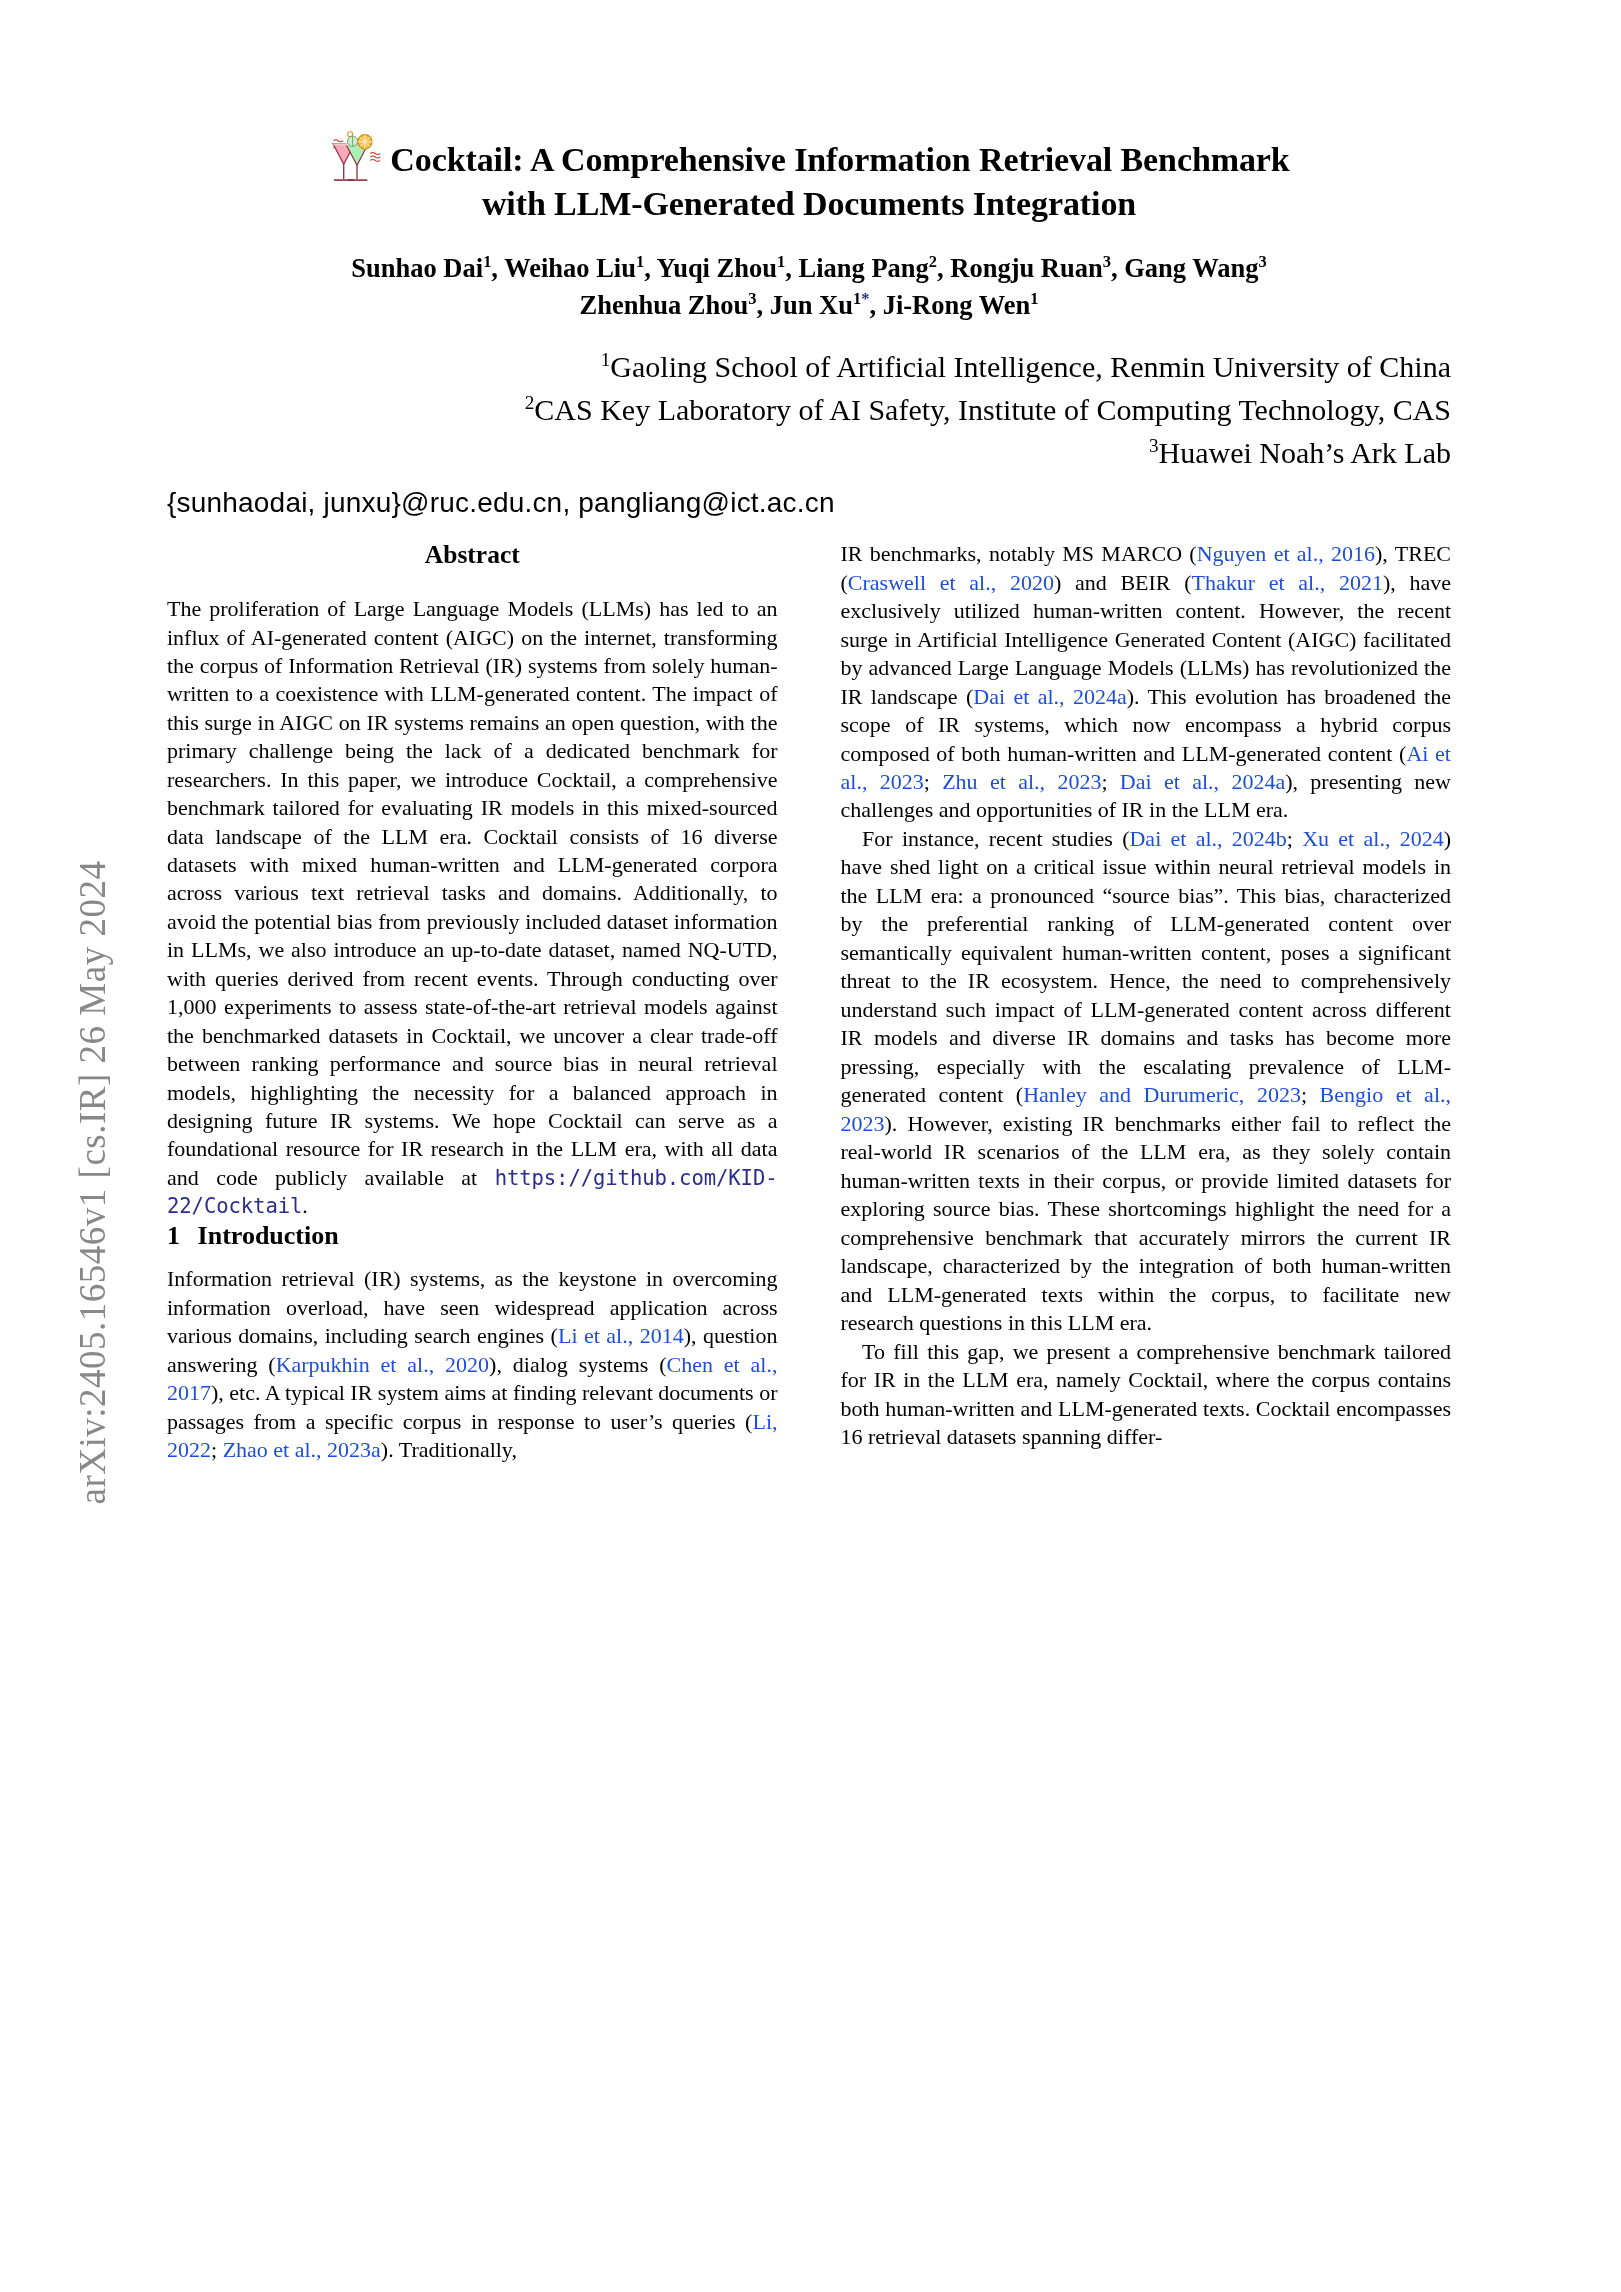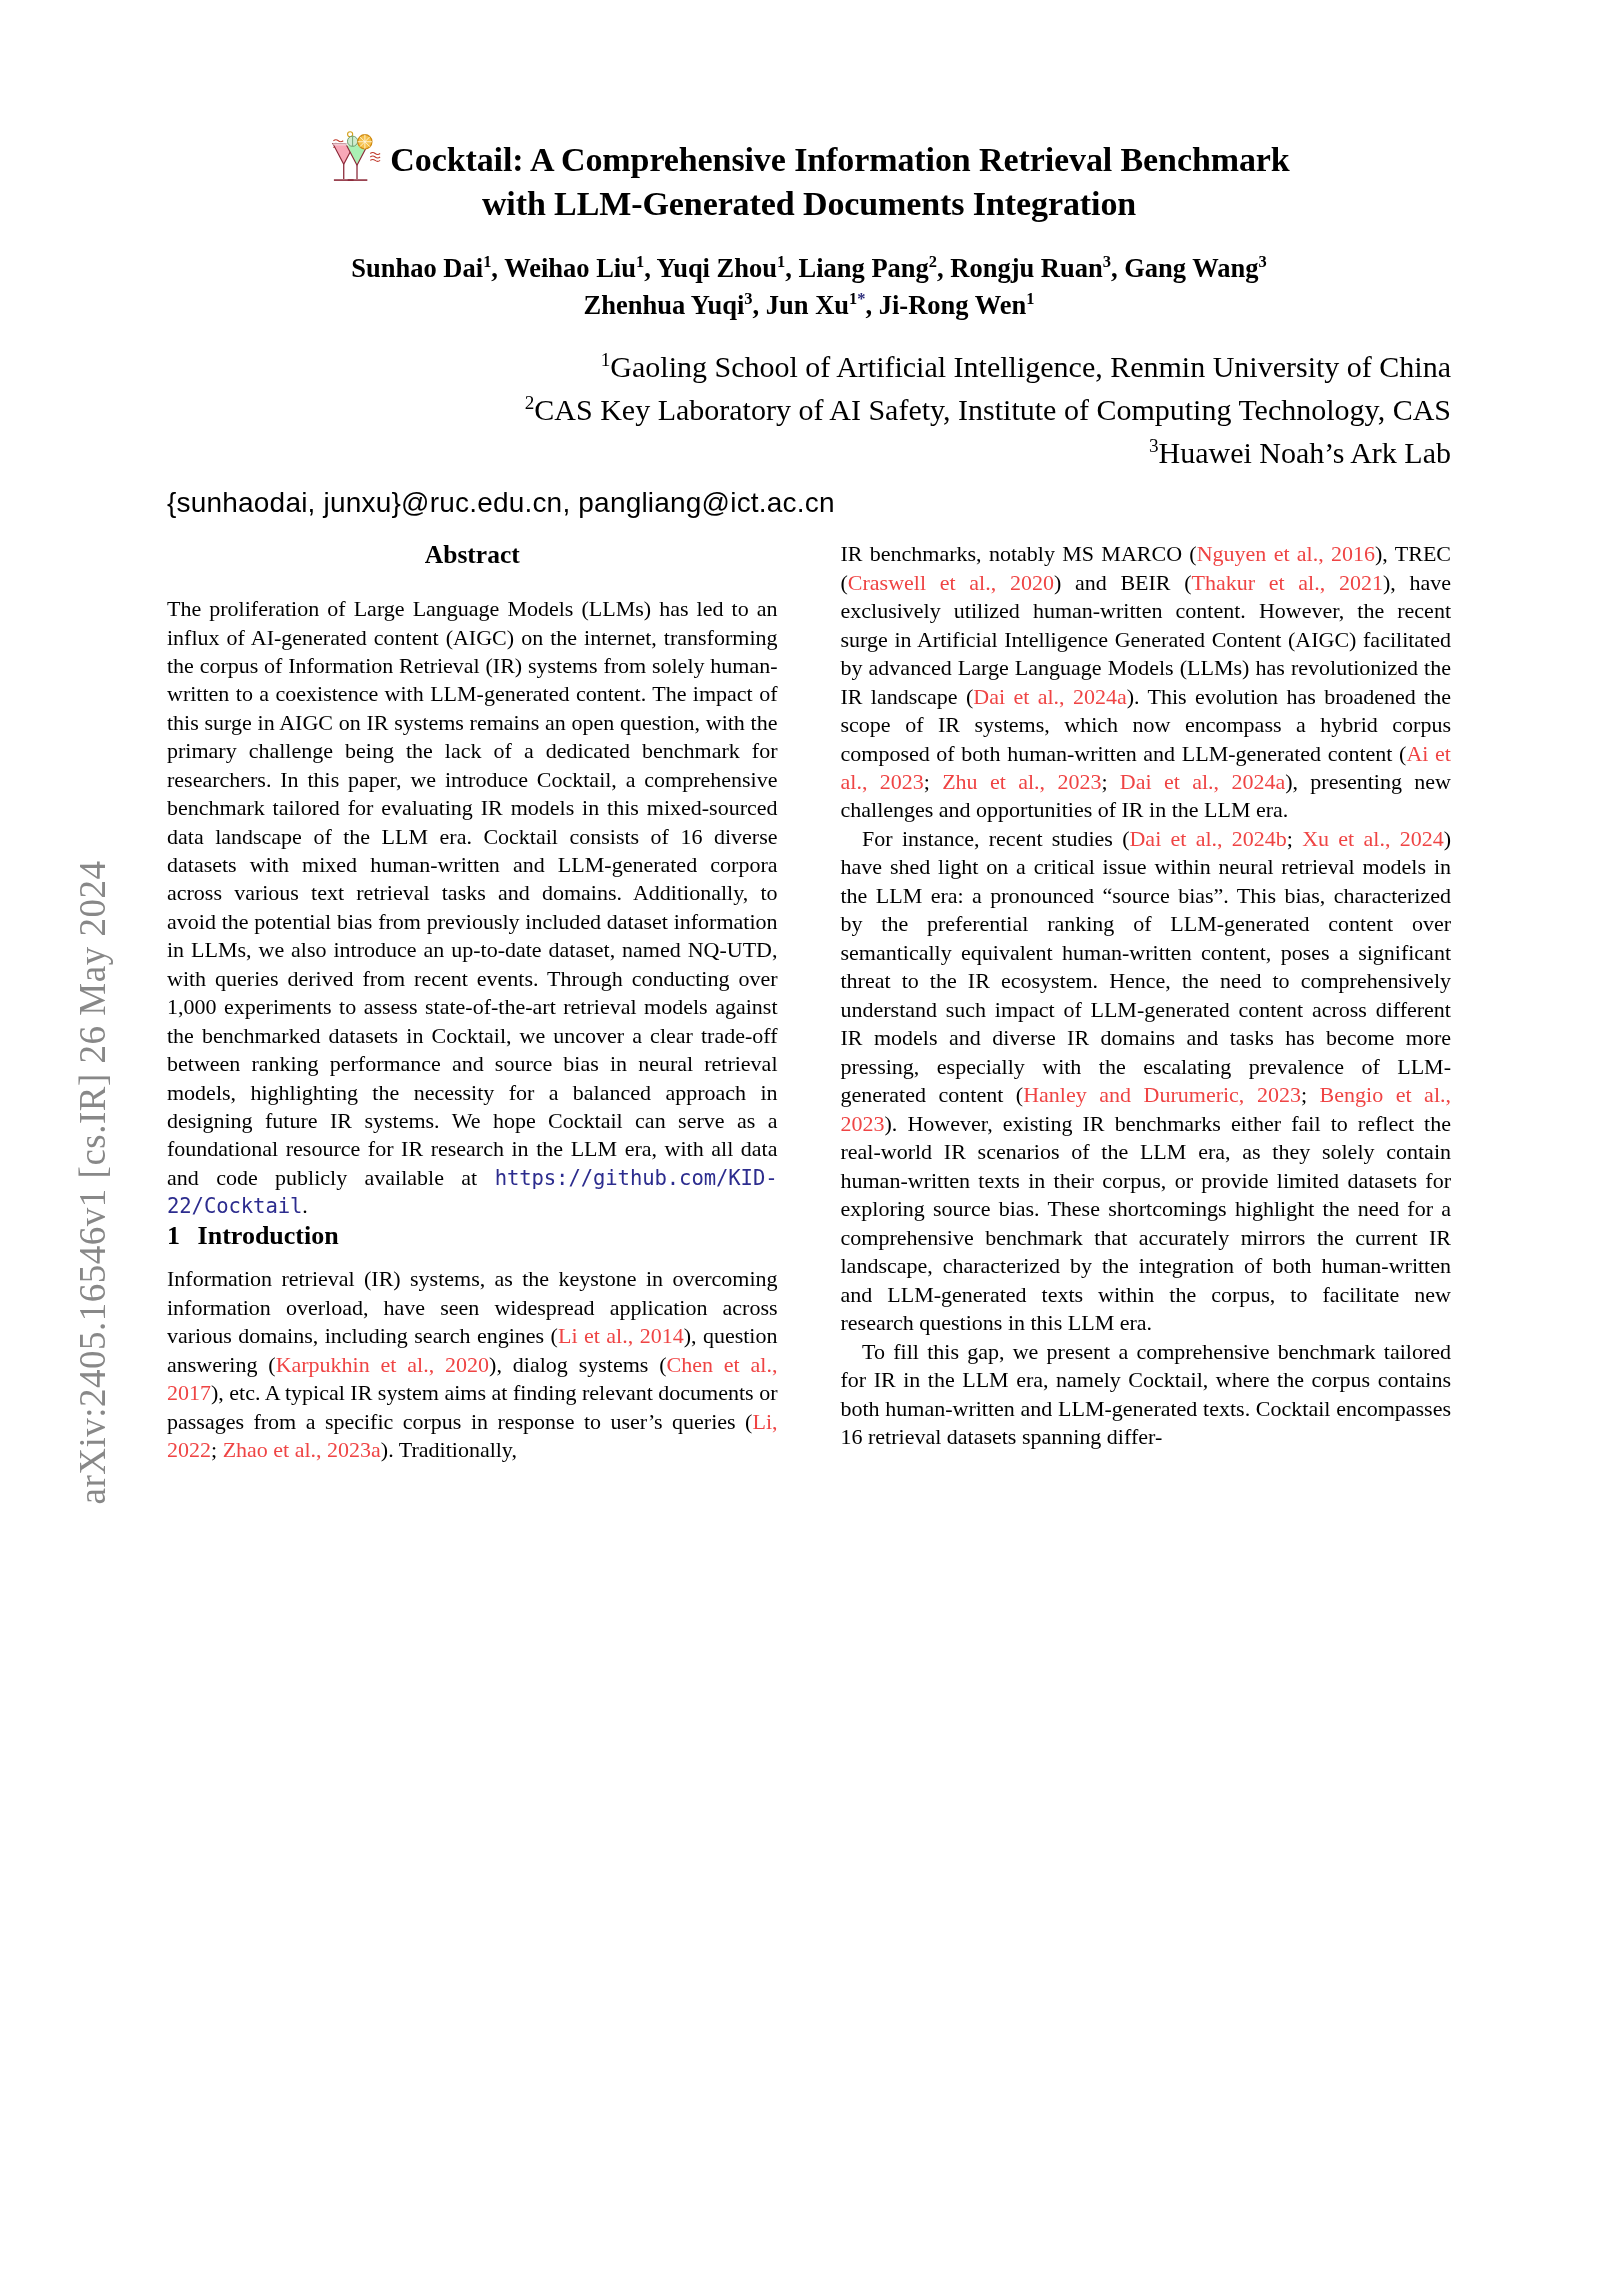--- a/index.html
+++ b/index.html
@@ -128,21 +128,21 @@
   }
   p.indent { text-indent: 21.6px; }
 
   .sec-head {
     font-size: 26px;
     font-weight: bold;
     margin-bottom: 14.7px;
   }
   .sec-head .num { margin-right: 17.6px; }
 
-  .cite { color: #ef4444; }
+  .cite { color: #1d4ed8; }
   .url {
     color: #2c2c8e;
     font-family: "DejaVu Sans Mono", "Liberation Mono", monospace;
     font-size: 20.6px;
     letter-spacing: -0.1px;
   }
 </style>
 </head>
 <body>
 
@@ -183,21 +183,21 @@
           <path d="M37.5 9.8 L37.5 24.2 M30.3 17 L44.7 17 M32.4 11.9 L42.6 22.1 M42.6 11.9 L32.4 22.1" stroke="#fff6dd" stroke-width="0.9"></path>
         </svg>
       </span>
       <span>Cocktail: A Comprehensive Information Retrieval Benchmark</span>
     </div>
     <div class="title-line">with LLM-Generated Documents Integration</div>
   </div>
 
   <div class="authors">
     <div id="author-line-1"><span>Sunhao Dai</span><sup>1</sup>, <span>Weihao Liu</span><sup>1</sup>, <span>Yuqi Zhou</span><sup>1</sup>, <span>Liang Pang</span><sup>2</sup>, <span>Rongju Ruan</span><sup>3</sup>, <span>Gang Wang</span><sup>3</sup></div>
-    <div id="author-line-2"><span>Zhenhua Yuqi</span><sup>3</sup>, <span>Jun Xu</span><sup>1</sup><sup class="corresp-star">*</sup>, <span>Ji-Rong Wen</span><sup>1</sup></div>
+    <div id="author-line-2"><span>Zhenhua Zhou</span><sup>3</sup>, <span>Jun Xu</span><sup>1</sup><sup class="corresp-star">*</sup>, <span>Ji-Rong Wen</span><sup>1</sup></div>
   </div>
 
   <div class="affils" id="affil-list">
       <div><sup>1</sup><span>Gaoling School of Artificial Intelligence, Renmin University of China</span></div>
       <div><sup>2</sup><span>CAS Key Laboratory of AI Safety, Institute of Computing Technology, CAS</span></div>
       <div><sup>3</sup><span>Huawei Noah’s Ark Lab</span></div>
     </div>
 
   <div class="emails">{sunhaodai, junxu}@ruc.edu.cn, pangliang@ict.ac.cn</div>
 

